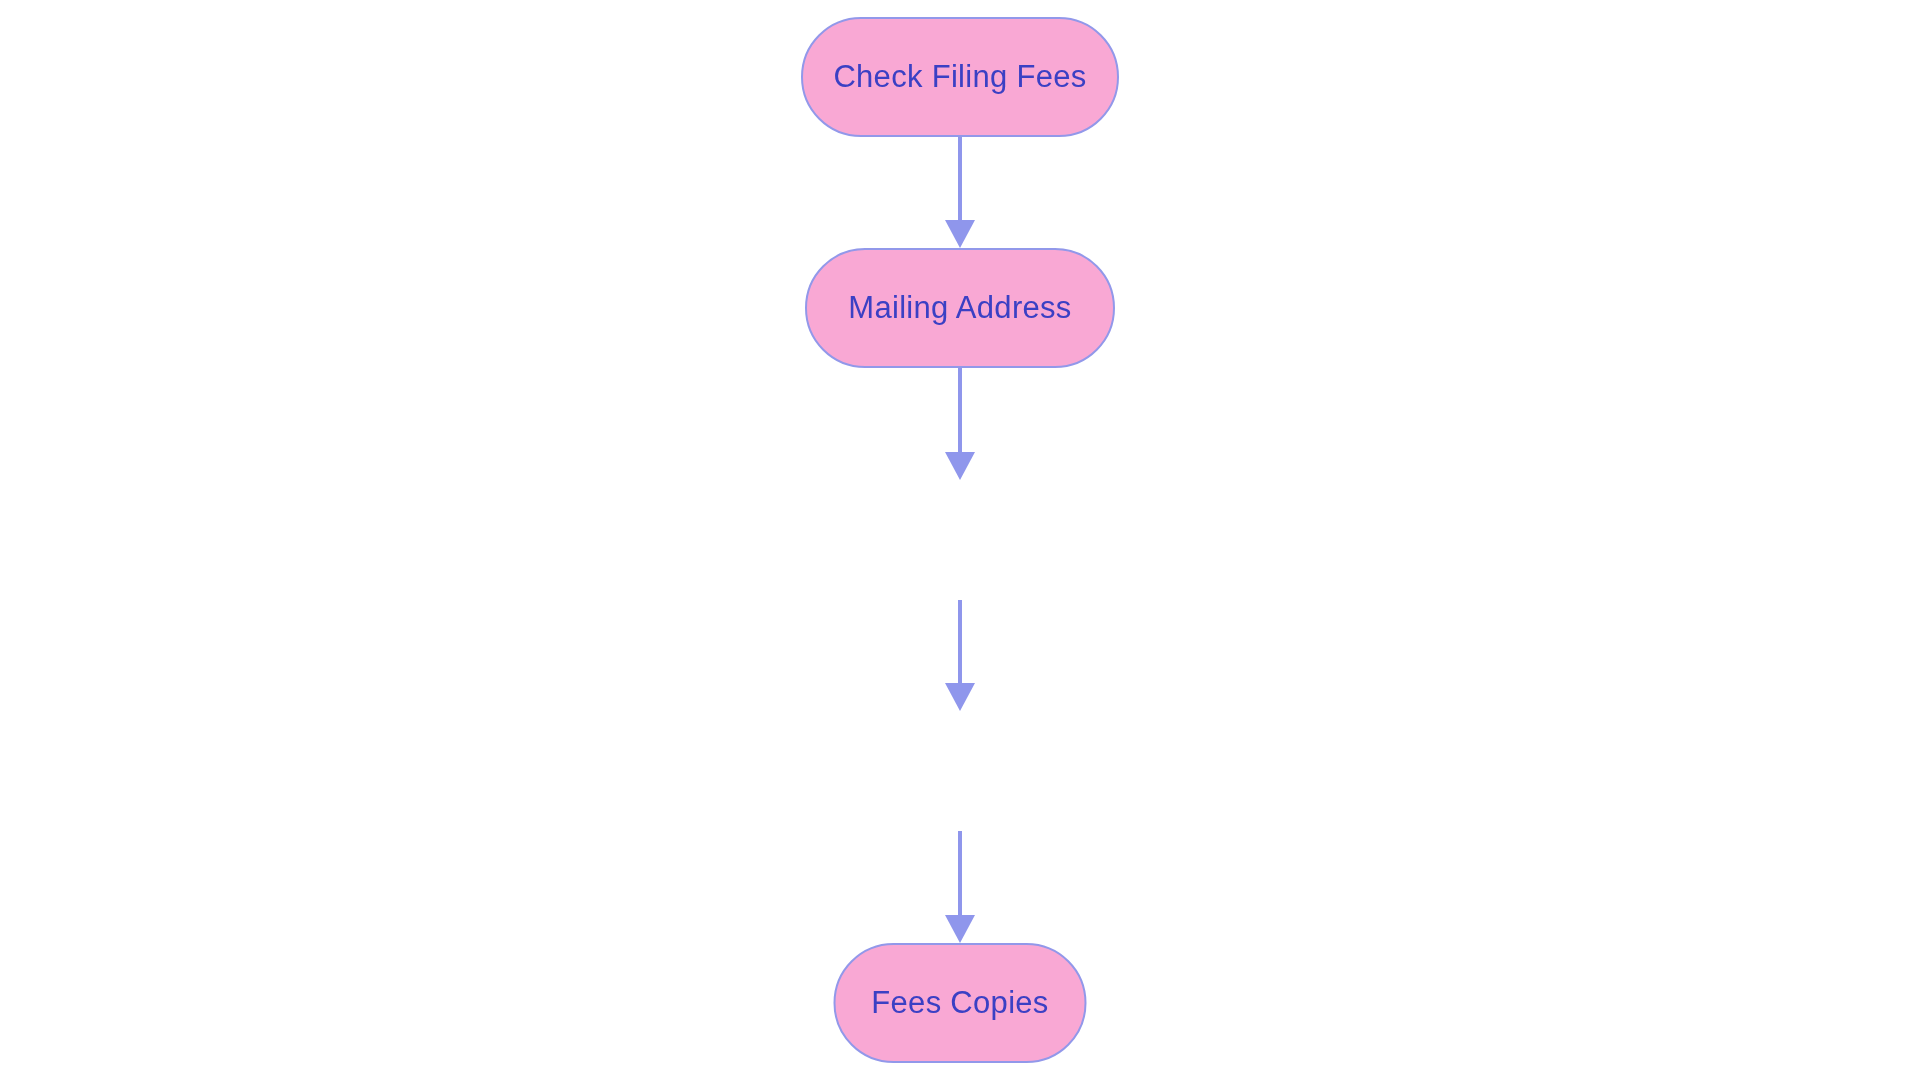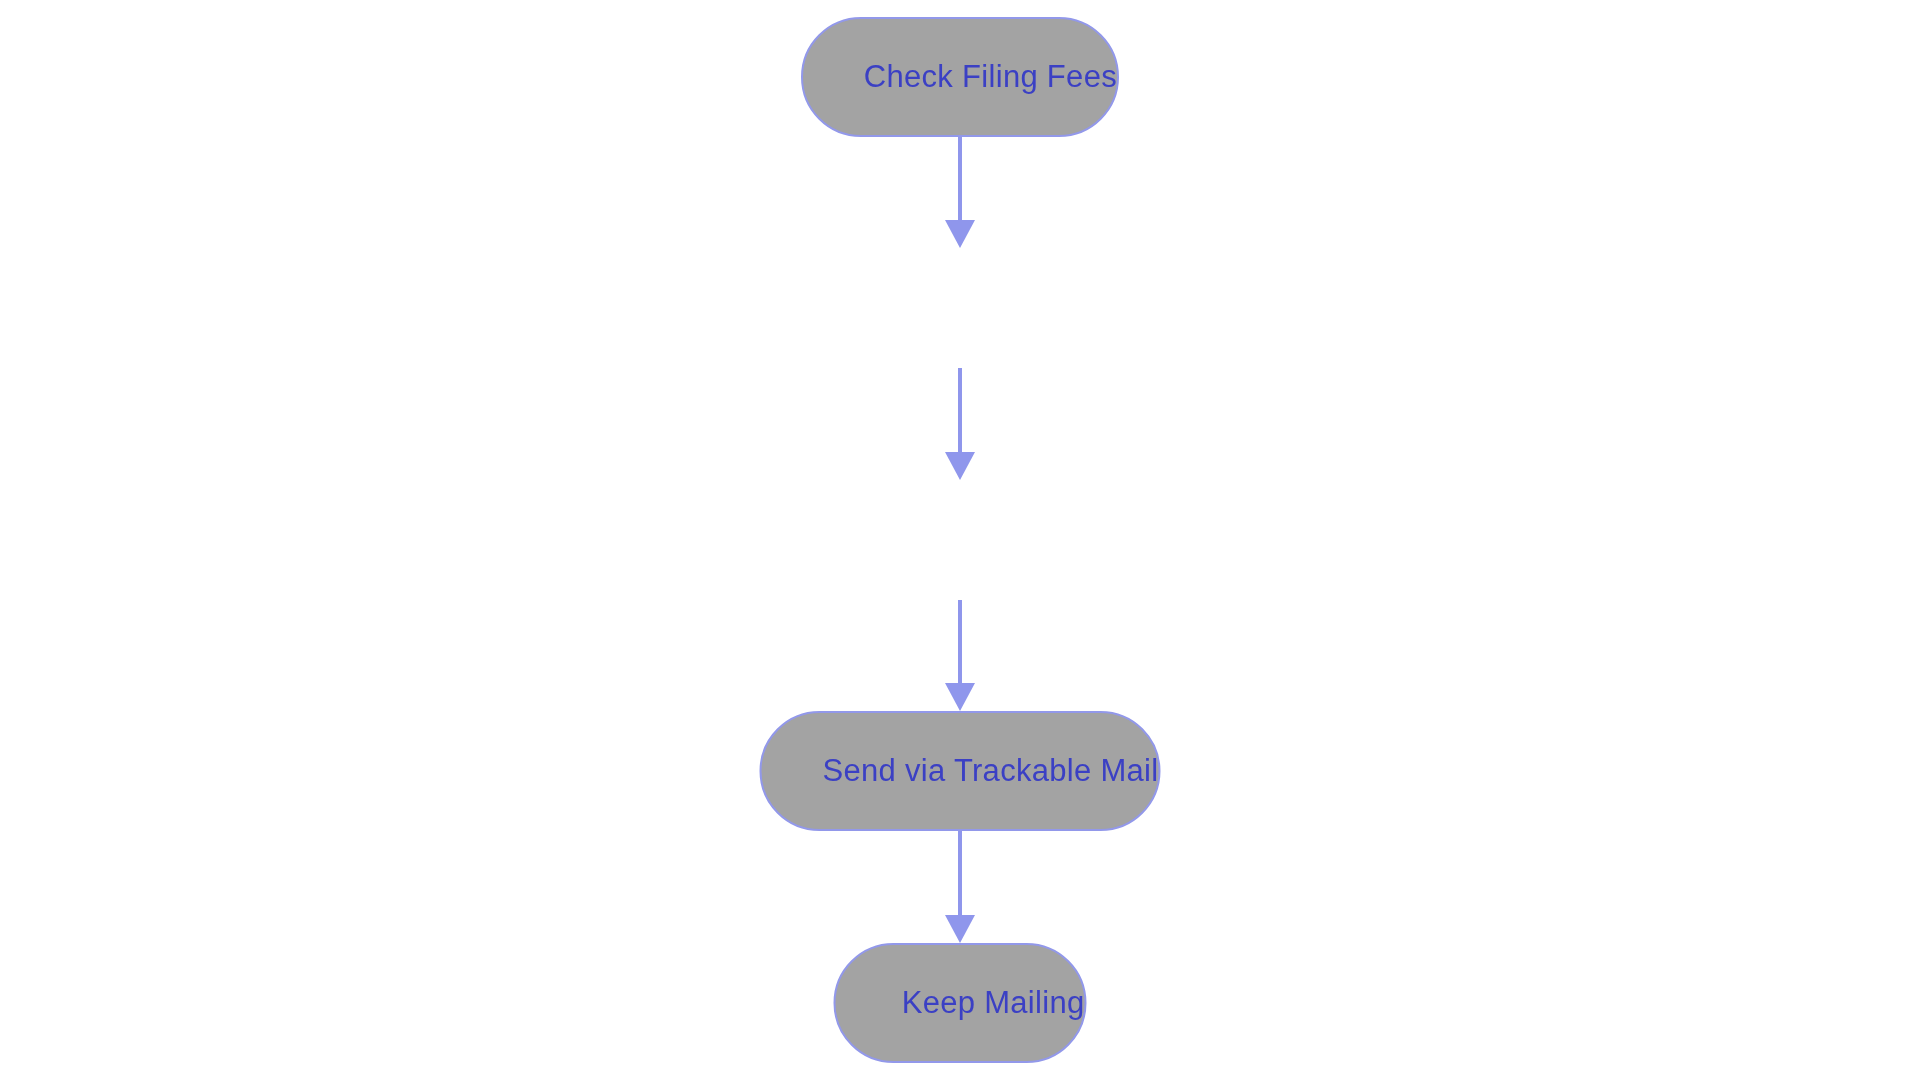--- a/index.html
+++ b/index.html
@@ -14,27 +14,27 @@
     height: 1083px;
     background: #ffffff;
     overflow: hidden;
   }
   
   .node {
     position: absolute;
     left: 50%;
     transform: translateX(-50%);
     height: 120px;
-    background: #a3a3a3;
+    background: #f9a8d4;
     border: 2px solid #9298ea;
     border-radius: 62px;
     box-sizing: border-box;
     display: flex;
     align-items: center;
-    justify-content: flex-end;
+    justify-content: center;
     color: #3b40c4;
     font-size: 31px;
     letter-spacing: 0.3px;
     white-space: nowrap;
   }
   .n1 { top: 17px;  width: 318px; }
   .n2 { top: 248px; width: 310px; }
   .n3 { top: 480px; width: 443px; }
   .n4 { top: 711px; width: 401px; }
   .n5 { top: 943px; width: 253px; }
@@ -77,38 +77,38 @@
 
   <div class="node n1">
     <span>Check Filing Fees</span>
   </div>
 
   <div class="arrow a1">
     <div class="shaft"></div>
     <div class="head"></div>
   </div>
 
+  <div class="node n2">
+    <span>Mailing Address</span>
+  </div>
 
   <div class="arrow a2">
     <div class="shaft"></div>
     <div class="head"></div>
   </div>
 
 
   <div class="arrow a3">
     <div class="shaft"></div>
     <div class="head"></div>
   </div>
 
-  <div class="node n4">
-    <span>Send via Trackable Mail</span>
-  </div>
 
   <div class="arrow a4">
     <div class="shaft"></div>
     <div class="head"></div>
   </div>
 
   <div class="node n5">
-    <span>Keep Mailing</span>
+    <span>Fees Copies</span>
   </div>
 
 </div>
 
 </body></html>

